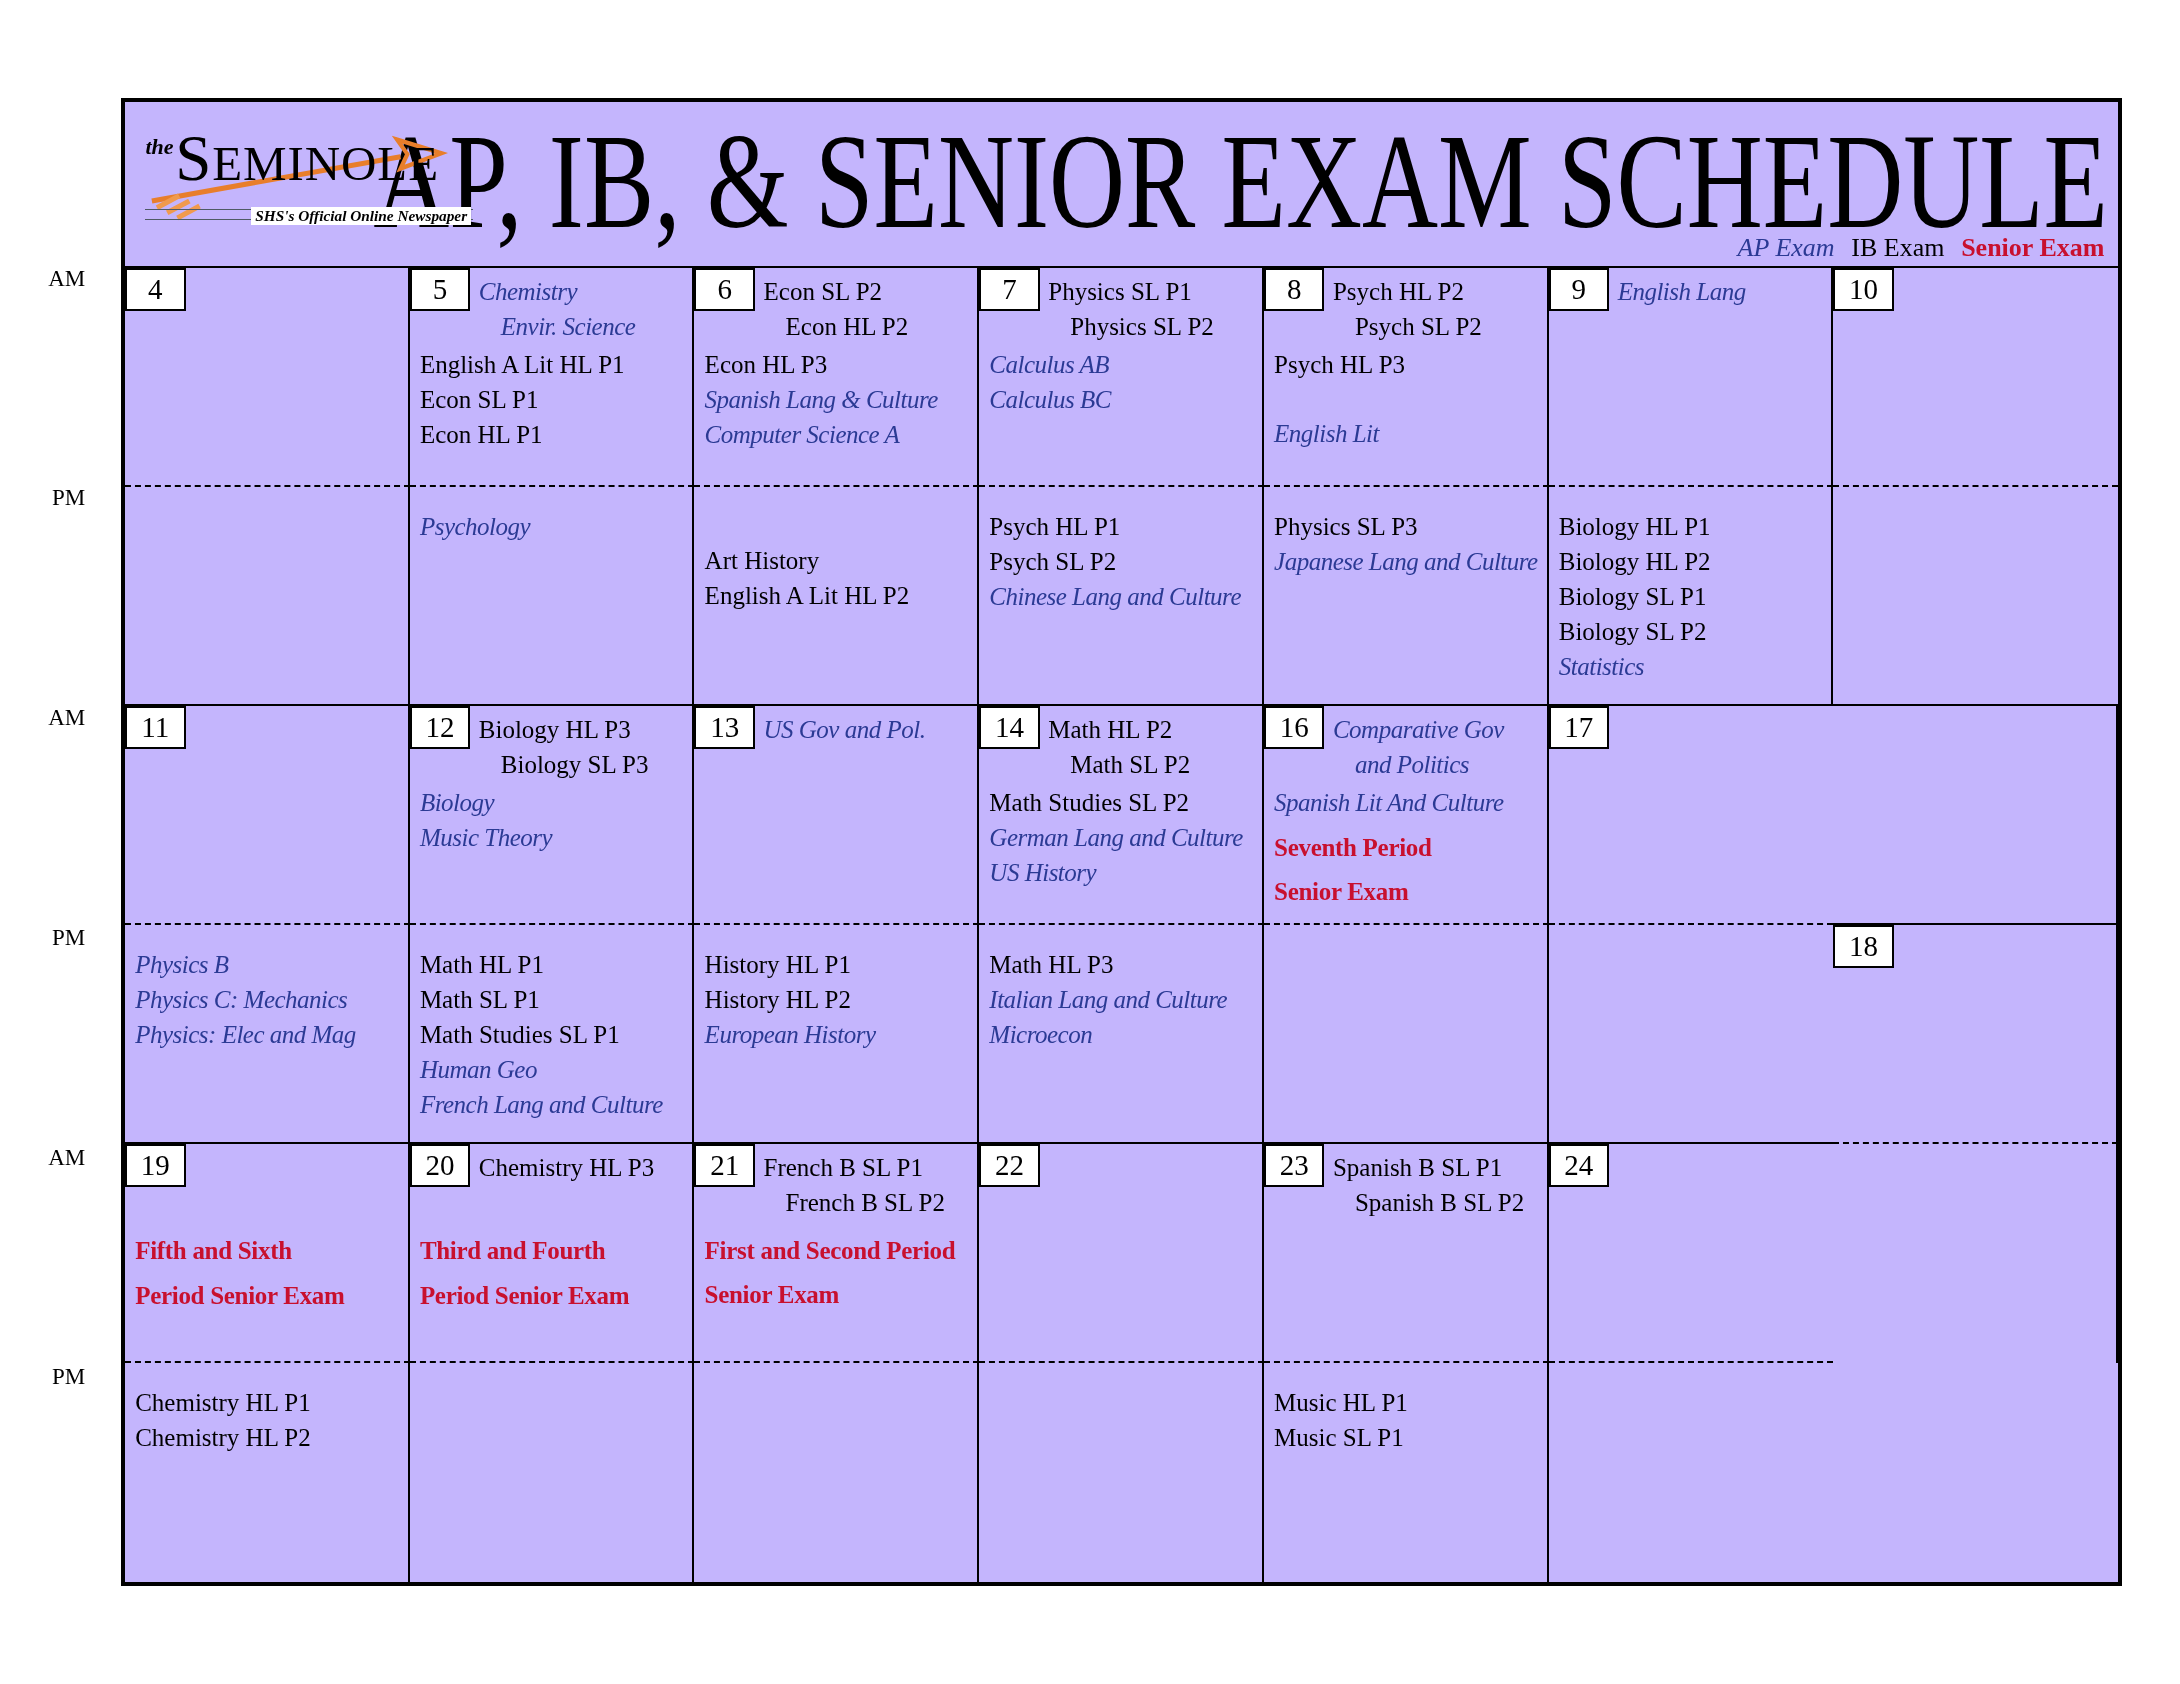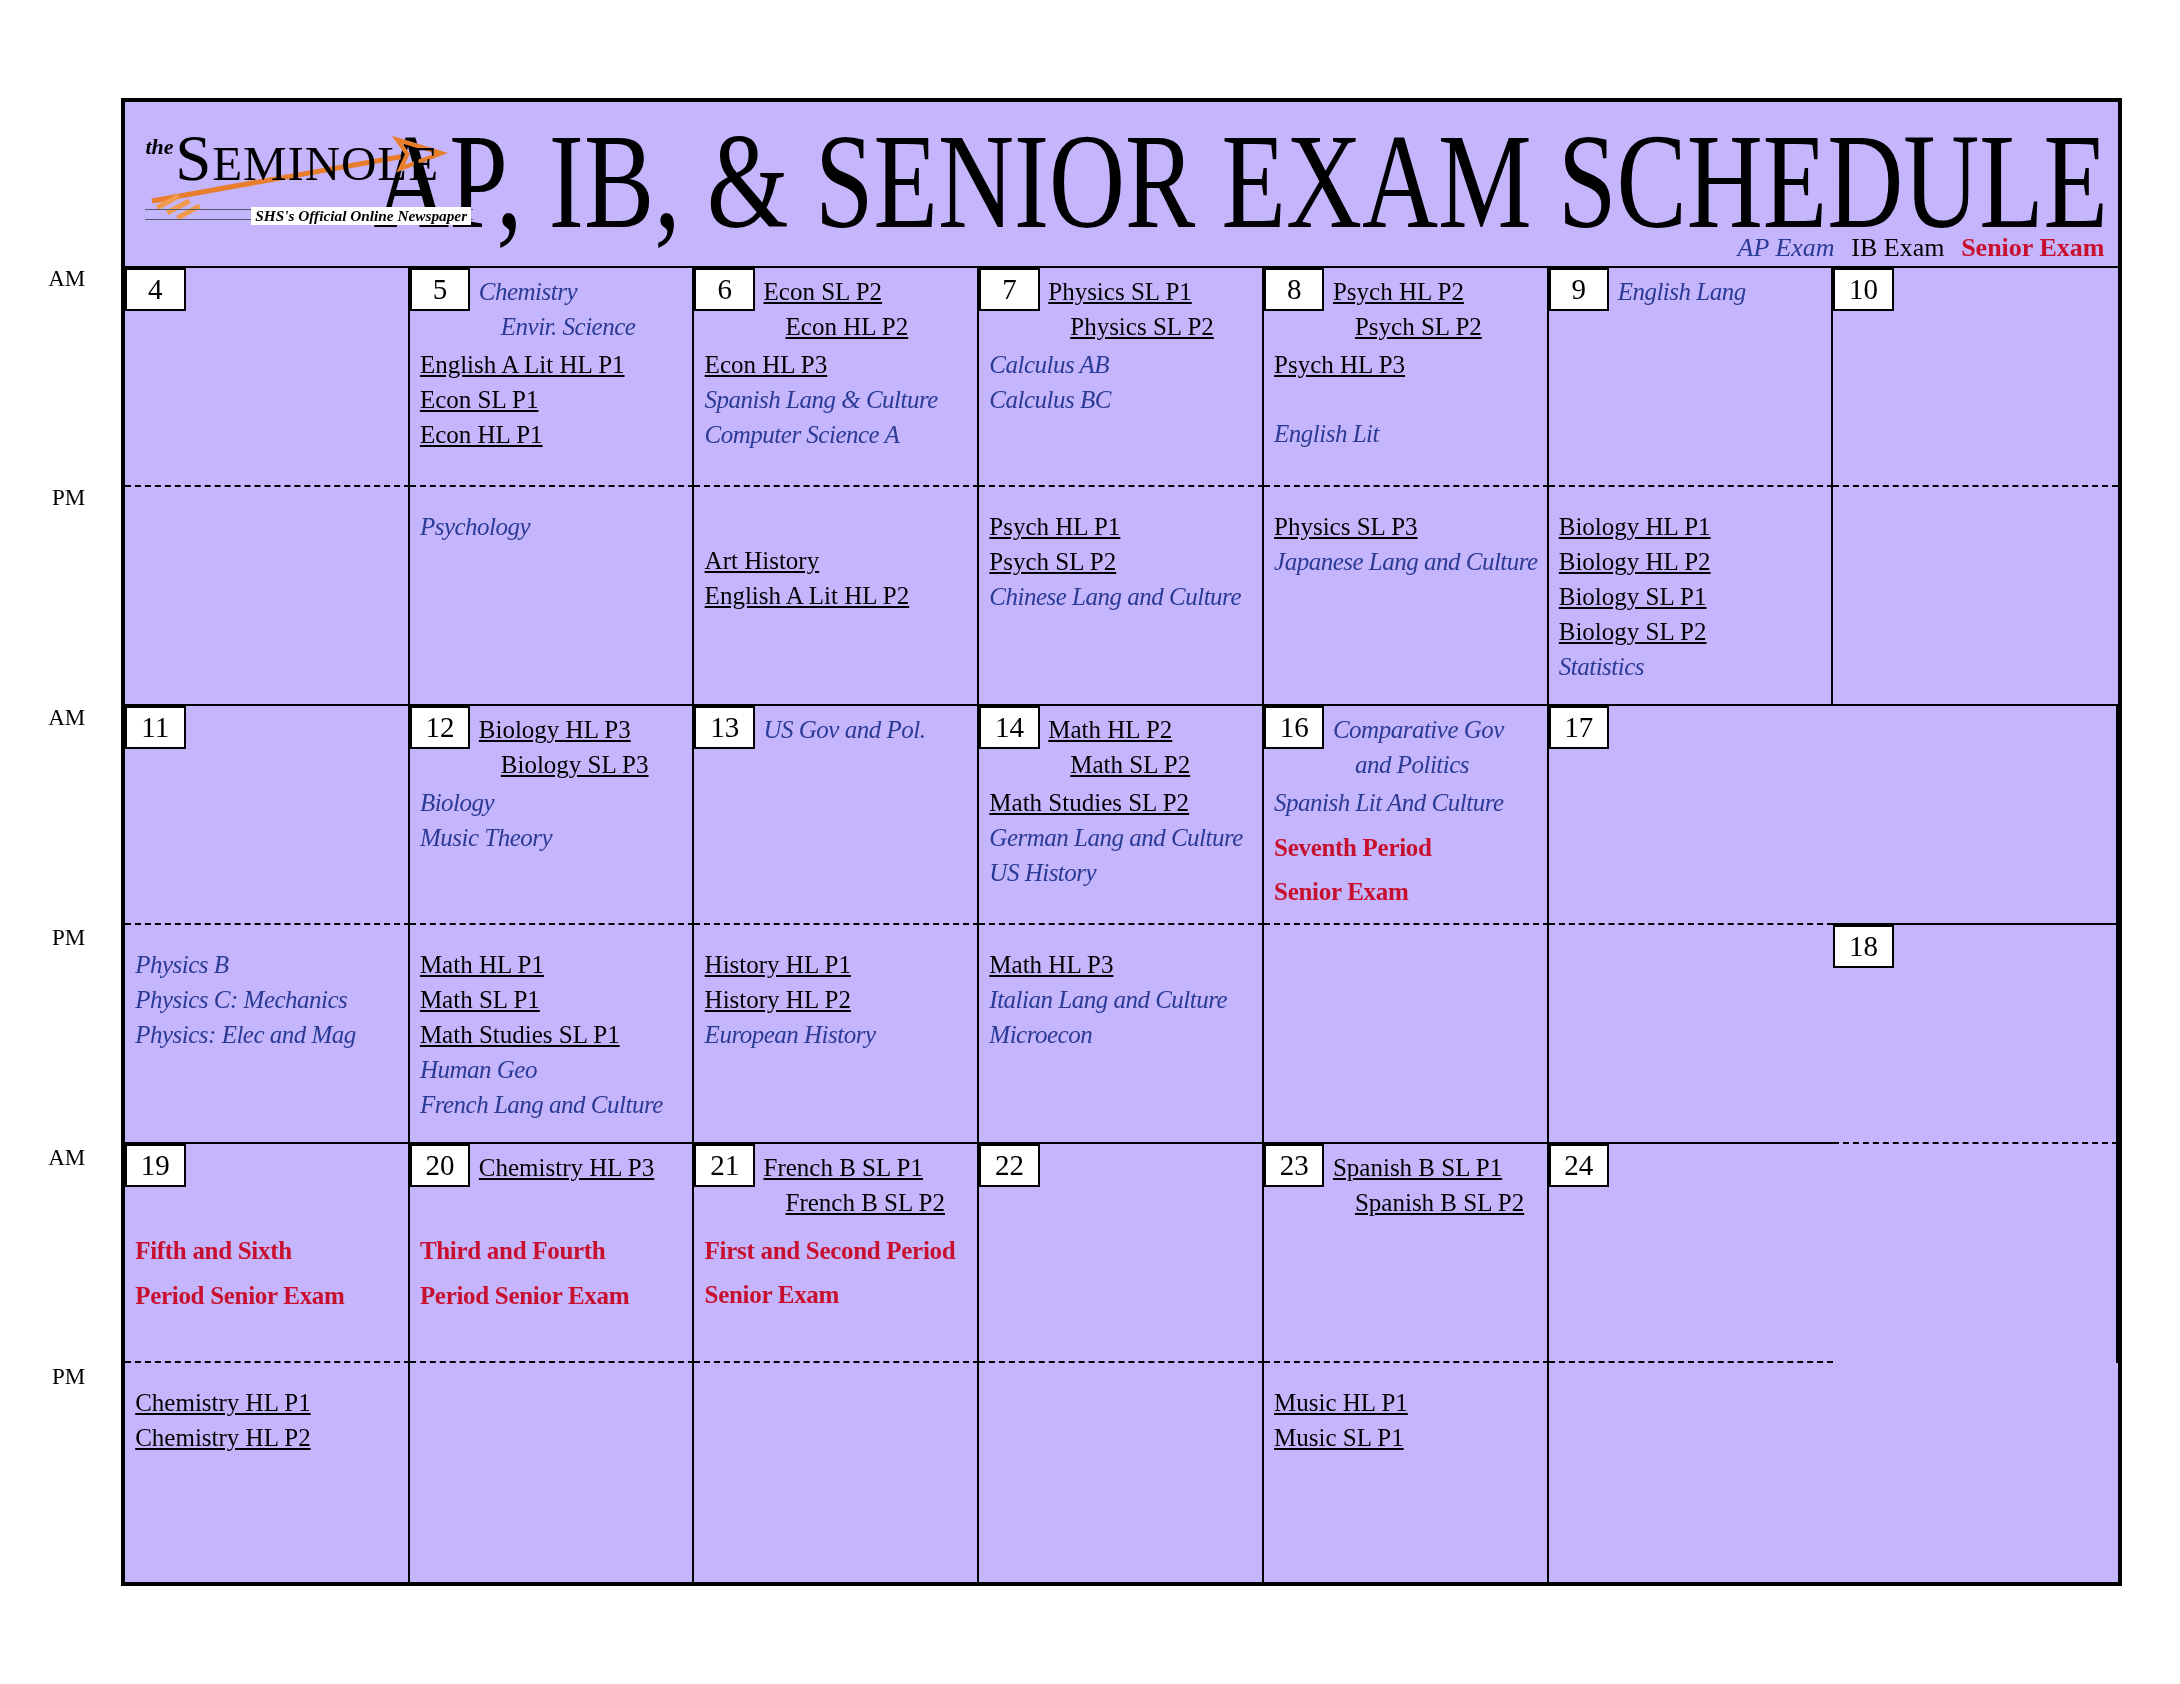--- a/index.html
+++ b/index.html
@@ -44,21 +44,21 @@
 
   .corner{display:flex;align-items:flex-start;}
   .daynum{border:2.6px solid #000;background:#fff;min-width:43px;text-align:center;
           font-size:29px;line-height:1.15;padding:2.6px 6.8px;box-sizing:content-box;}
   .cornerlines{padding-top:6px;padding-left:8.5px;}
   .cornerlines .indent{padding-left:22px;}
 
   .items{padding:3.4px 5.1px 0 10.2px;}
   .pmitems{padding-top:22px;}
   .item{font-size:25px;line-height:1.4;}
-  .item.ib{color:#000;text-decoration:underline;}
+  .item.ib{color:#000;}
   .item.ap{color:#2b3a94;font-style:italic;letter-spacing:-0.5px;}
   .item.senior{color:#c8102e;font-weight:bold;margin:9.4px 0;letter-spacing:-0.3px;}
   .gap{height:34px;}
 </style>
 </head>
 <body>
 
 <div class="sheet">
 
   <div class="side-label" style="top:267px">AM</div>

